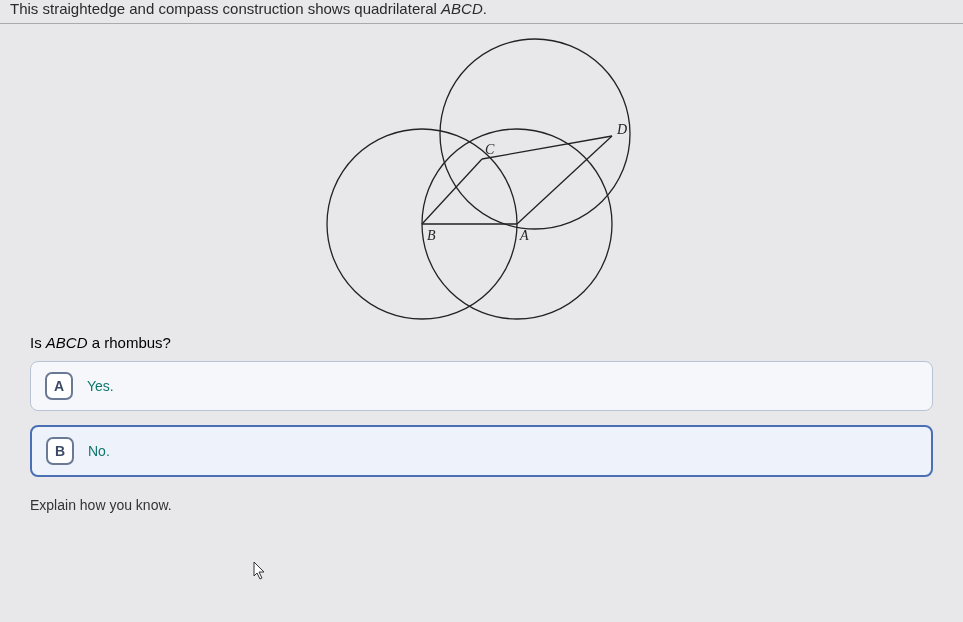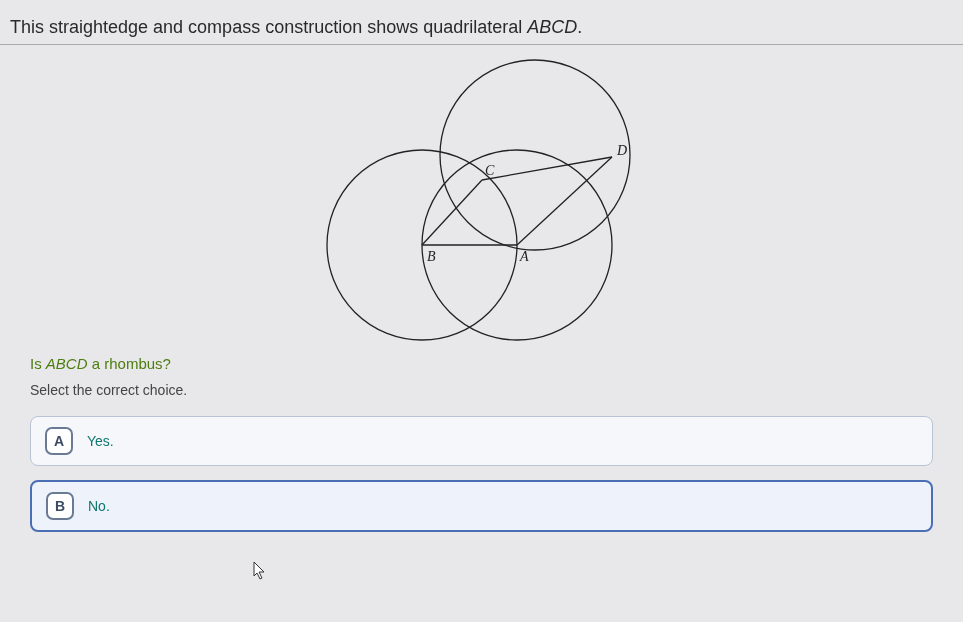--- a/index.html
+++ b/index.html
@@ -10,40 +10,40 @@
     body {
       font-family: -apple-system, BlinkMacSystemFont, 'Segoe UI', sans-serif;
       background: #e8e8ea;
       width: 963px;
       height: 622px;
       padding: 0;
       color: #333;
       overflow: hidden;
     }
     .header-text {
-      padding: 17px 10px 6px 10px;
-      font-size: 18px;
+      padding: 0 10px 6px 10px;
+      font-size: 15px;
       border-bottom: 1px solid #aaa;
       color: #2a2a2a;
     }
     .diagram-container {
       display: flex;
       justify-content: center;
       padding: 10px 0;
     }
     .diagram {
       width: 360px;
       height: 290px;
     }
     .question-block {
       padding: 0 30px;
     }
     .question-line {
       font-size: 15px;
-      color: #4d7c0f;
+      color: #000000;
       margin-bottom: 10px;
     }
     .instruction-line {
       font-size: 14px;
       color: #444;
       margin-bottom: 18px;
     }
     .answer-option {
       display: flex;
       align-items: center;
@@ -115,29 +115,29 @@
       <text x="183" y="120">C</text>
       <text x="315" y="100">D</text>
     </g>
   </svg>
 </div>
 
 <div class="question-block">
   <div class="question-line">
     <span>Is </span><span class="italic">ABCD</span><span> a rhombus?</span>
   </div>
-  <div class="instruction-line">Select the correct choice.</div>
 
   <div class="answer-option">
     <div class="option-letter">A</div>
     <div class="option-text">Yes.</div>
   </div>
 
   <div class="answer-option selected">
     <div class="option-letter">B</div>
     <div class="option-text">No.</div>
   </div>
 
+  <div class="explain-line">Explain how you know.</div>
 </div>
 
 <svg class="cursor-icon" width="18" height="22" viewBox="0 0 18 22">
   <path d="M4 2 L4 16 L7 13 L10 19 L12 18 L9 12 L14 12 Z" fill="#fff" stroke="#333" stroke-width="1"></path>
 </svg>
 
 </body></html>

